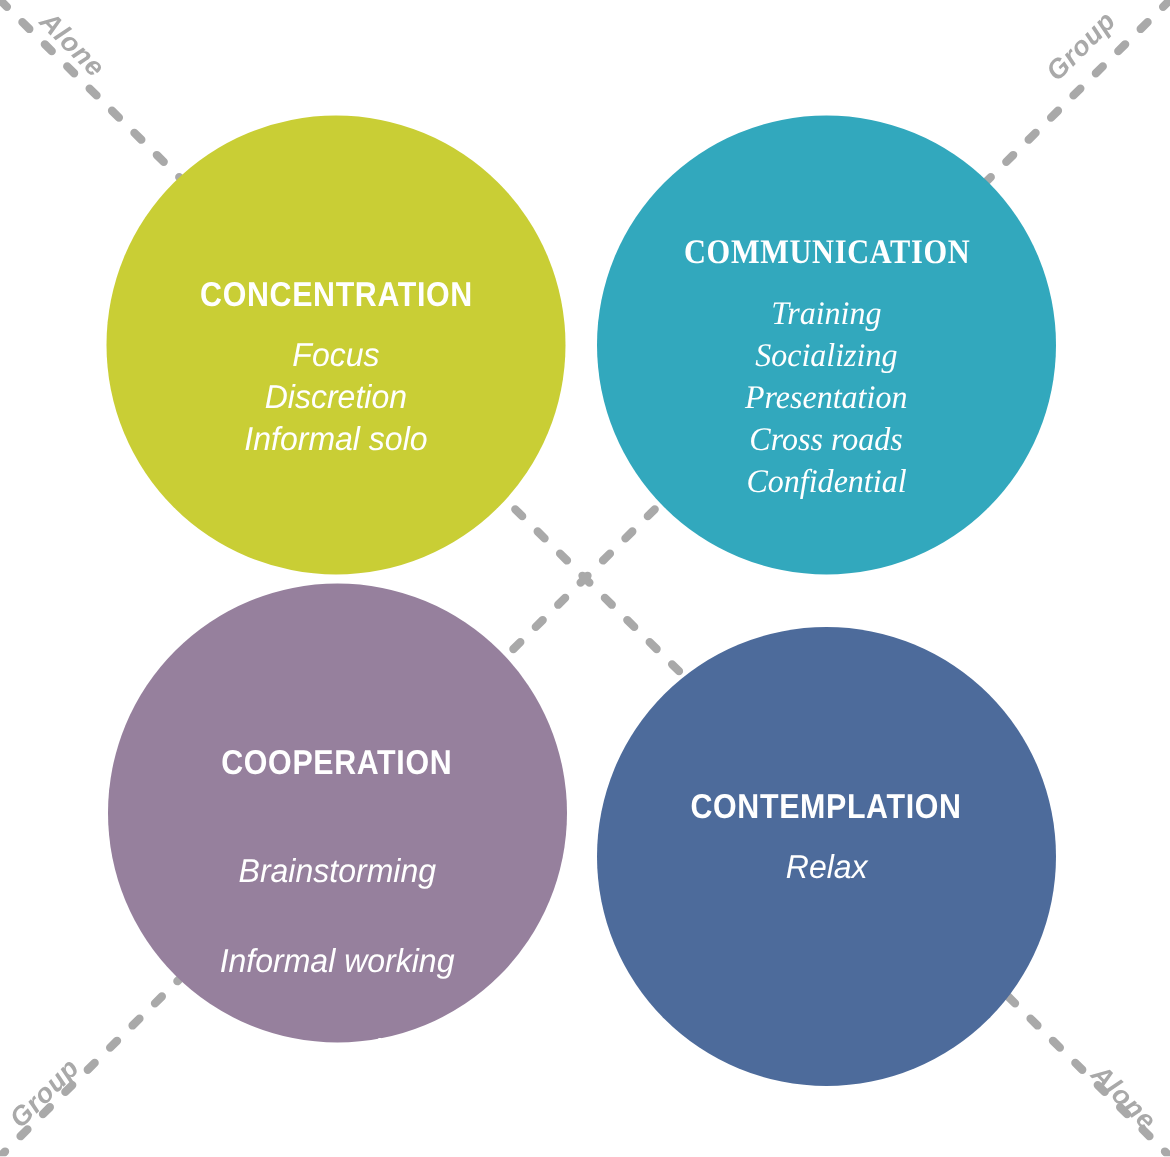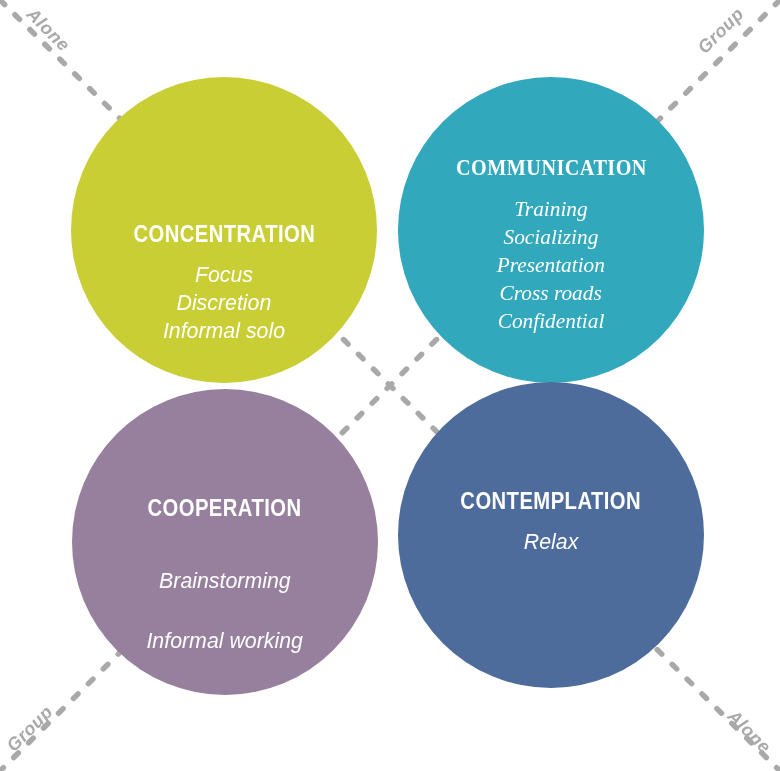--- a/index.html
+++ b/index.html
@@ -21,24 +21,24 @@
     width: 306px;
     height: 306px;
     border-radius: 50%;
     box-sizing: border-box;
     display: flex;
     flex-direction: column;
     align-items: center;
     text-align: center;
     color: #ffffff;
   }
-  #c-tl { left: 71px;  top: 77px;  padding-top: 106px; justify-content: center; }
+  #c-tl { left: 71px;  top: 77px;  padding-top: 106px; }
   #c-tr { left: 398px; top: 77px;  padding-top: 78px; font-family: Liberation Serif, serif;  }
   #c-bl { left: 72px;  top: 389px; padding-top: 106px; gap: 32px; }
-  #c-br { left: 398px; top: 382px; padding-top: 106px; }
+  #c-br { left: 398px; top: 418px; padding-top: 106px; }
   .q-title {
     font-size: 23px;
     line-height: 26px;
     font-weight: bold;
     letter-spacing: 0.5px;
     transform: scaleX(0.88);
     margin-bottom: 14px;
     white-space: nowrap;
   }
   .q-item {

